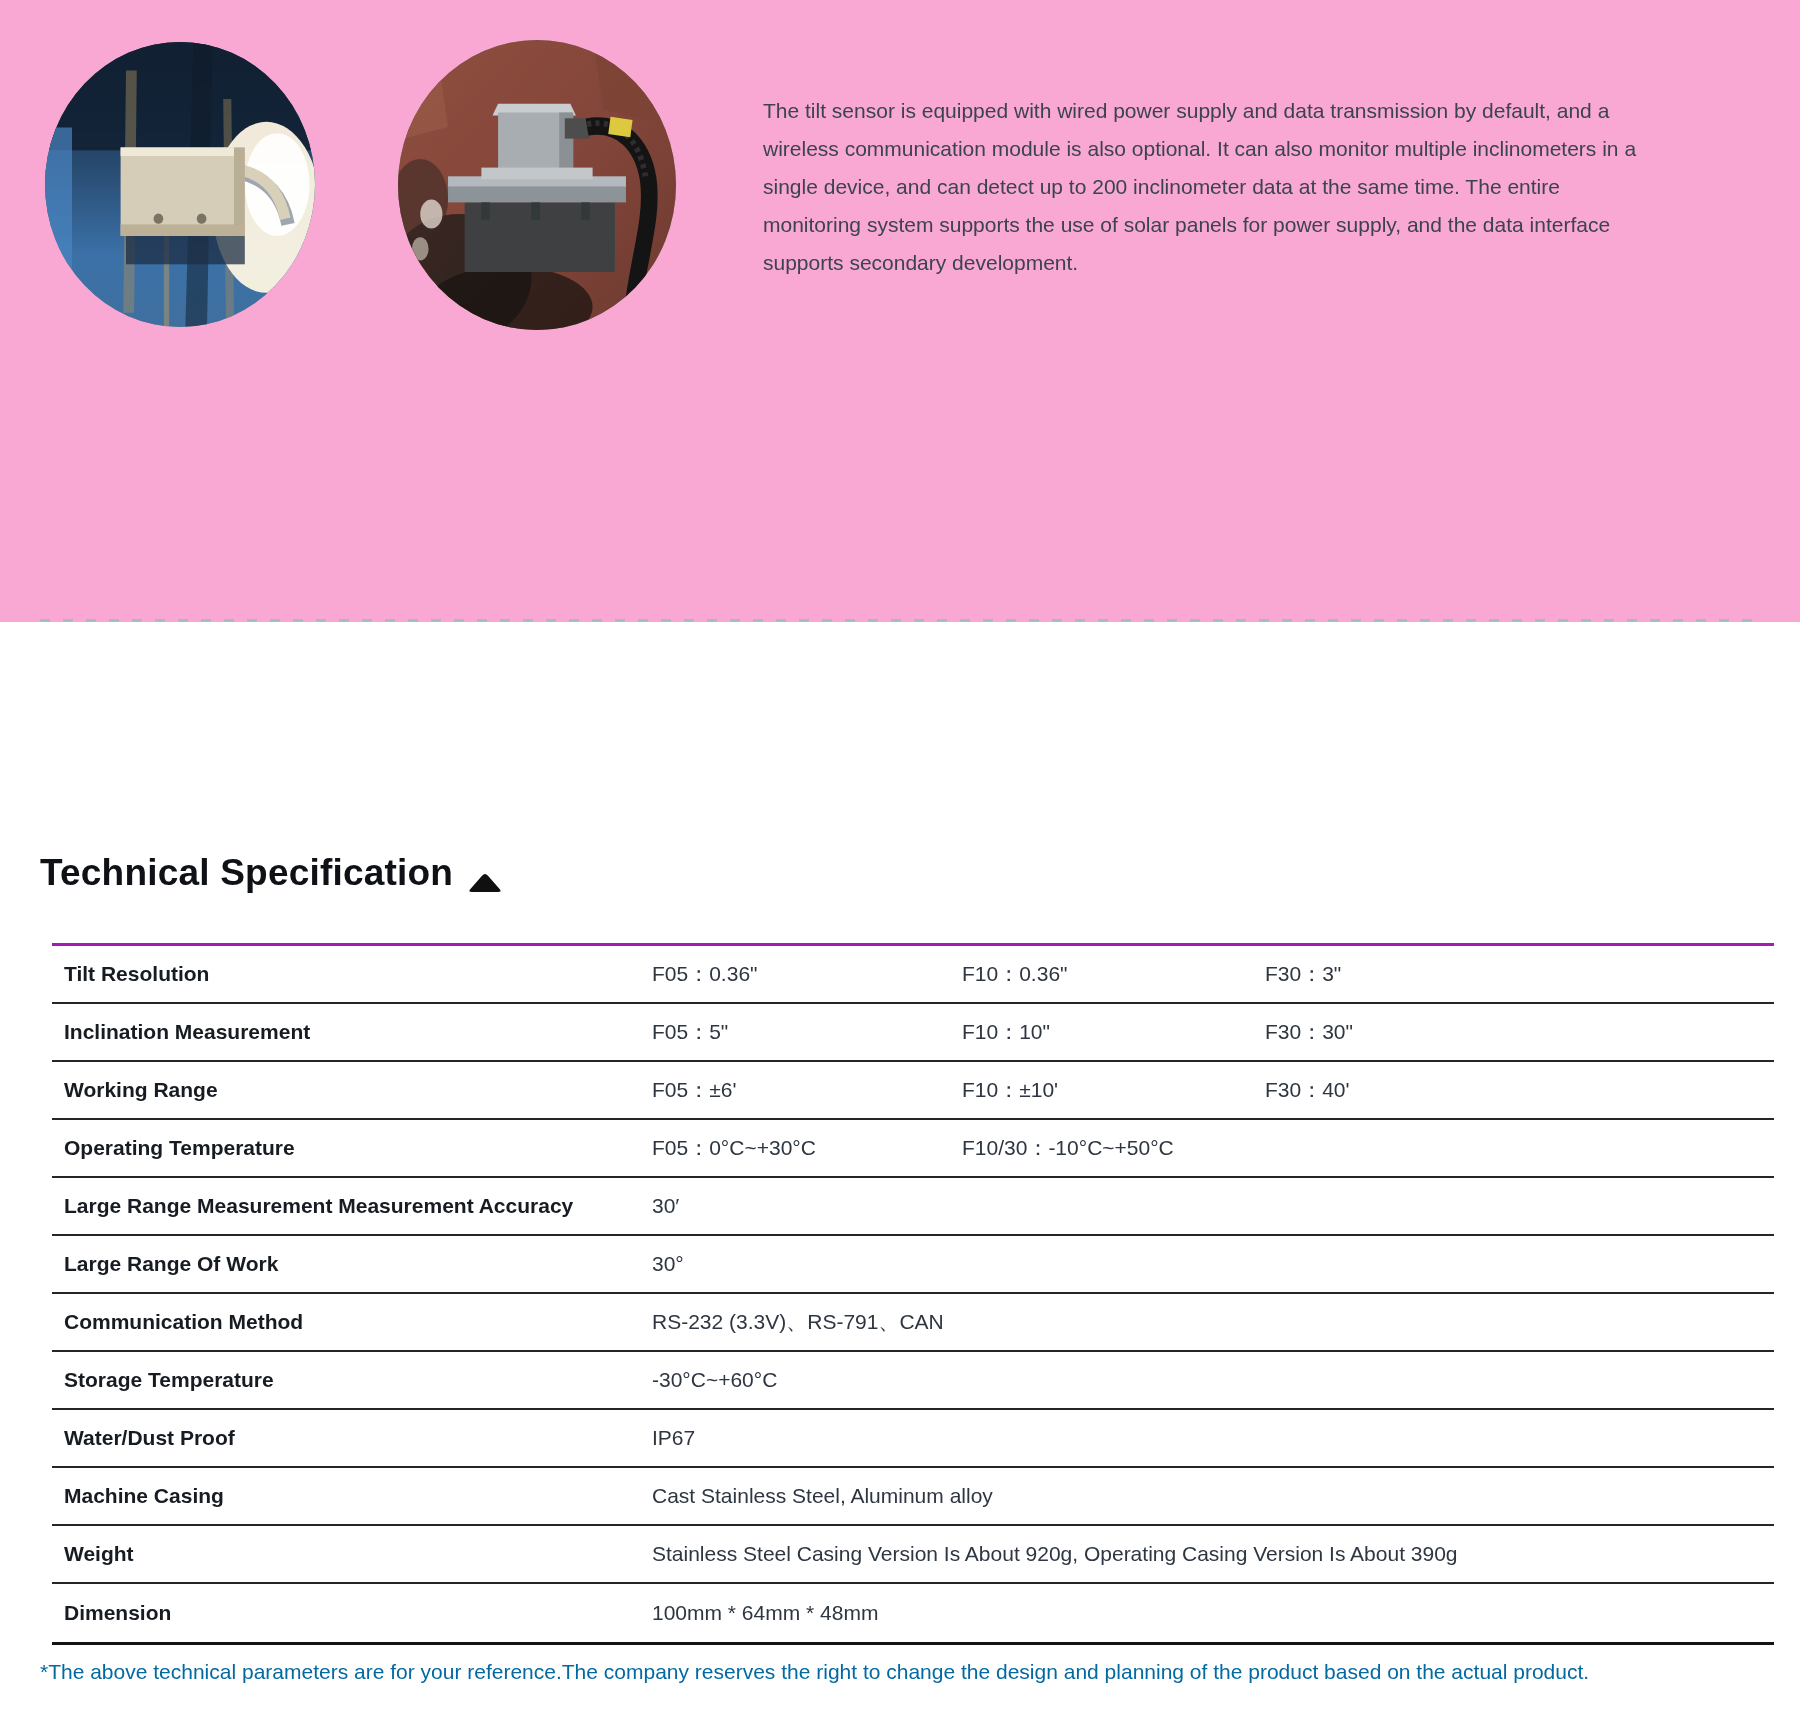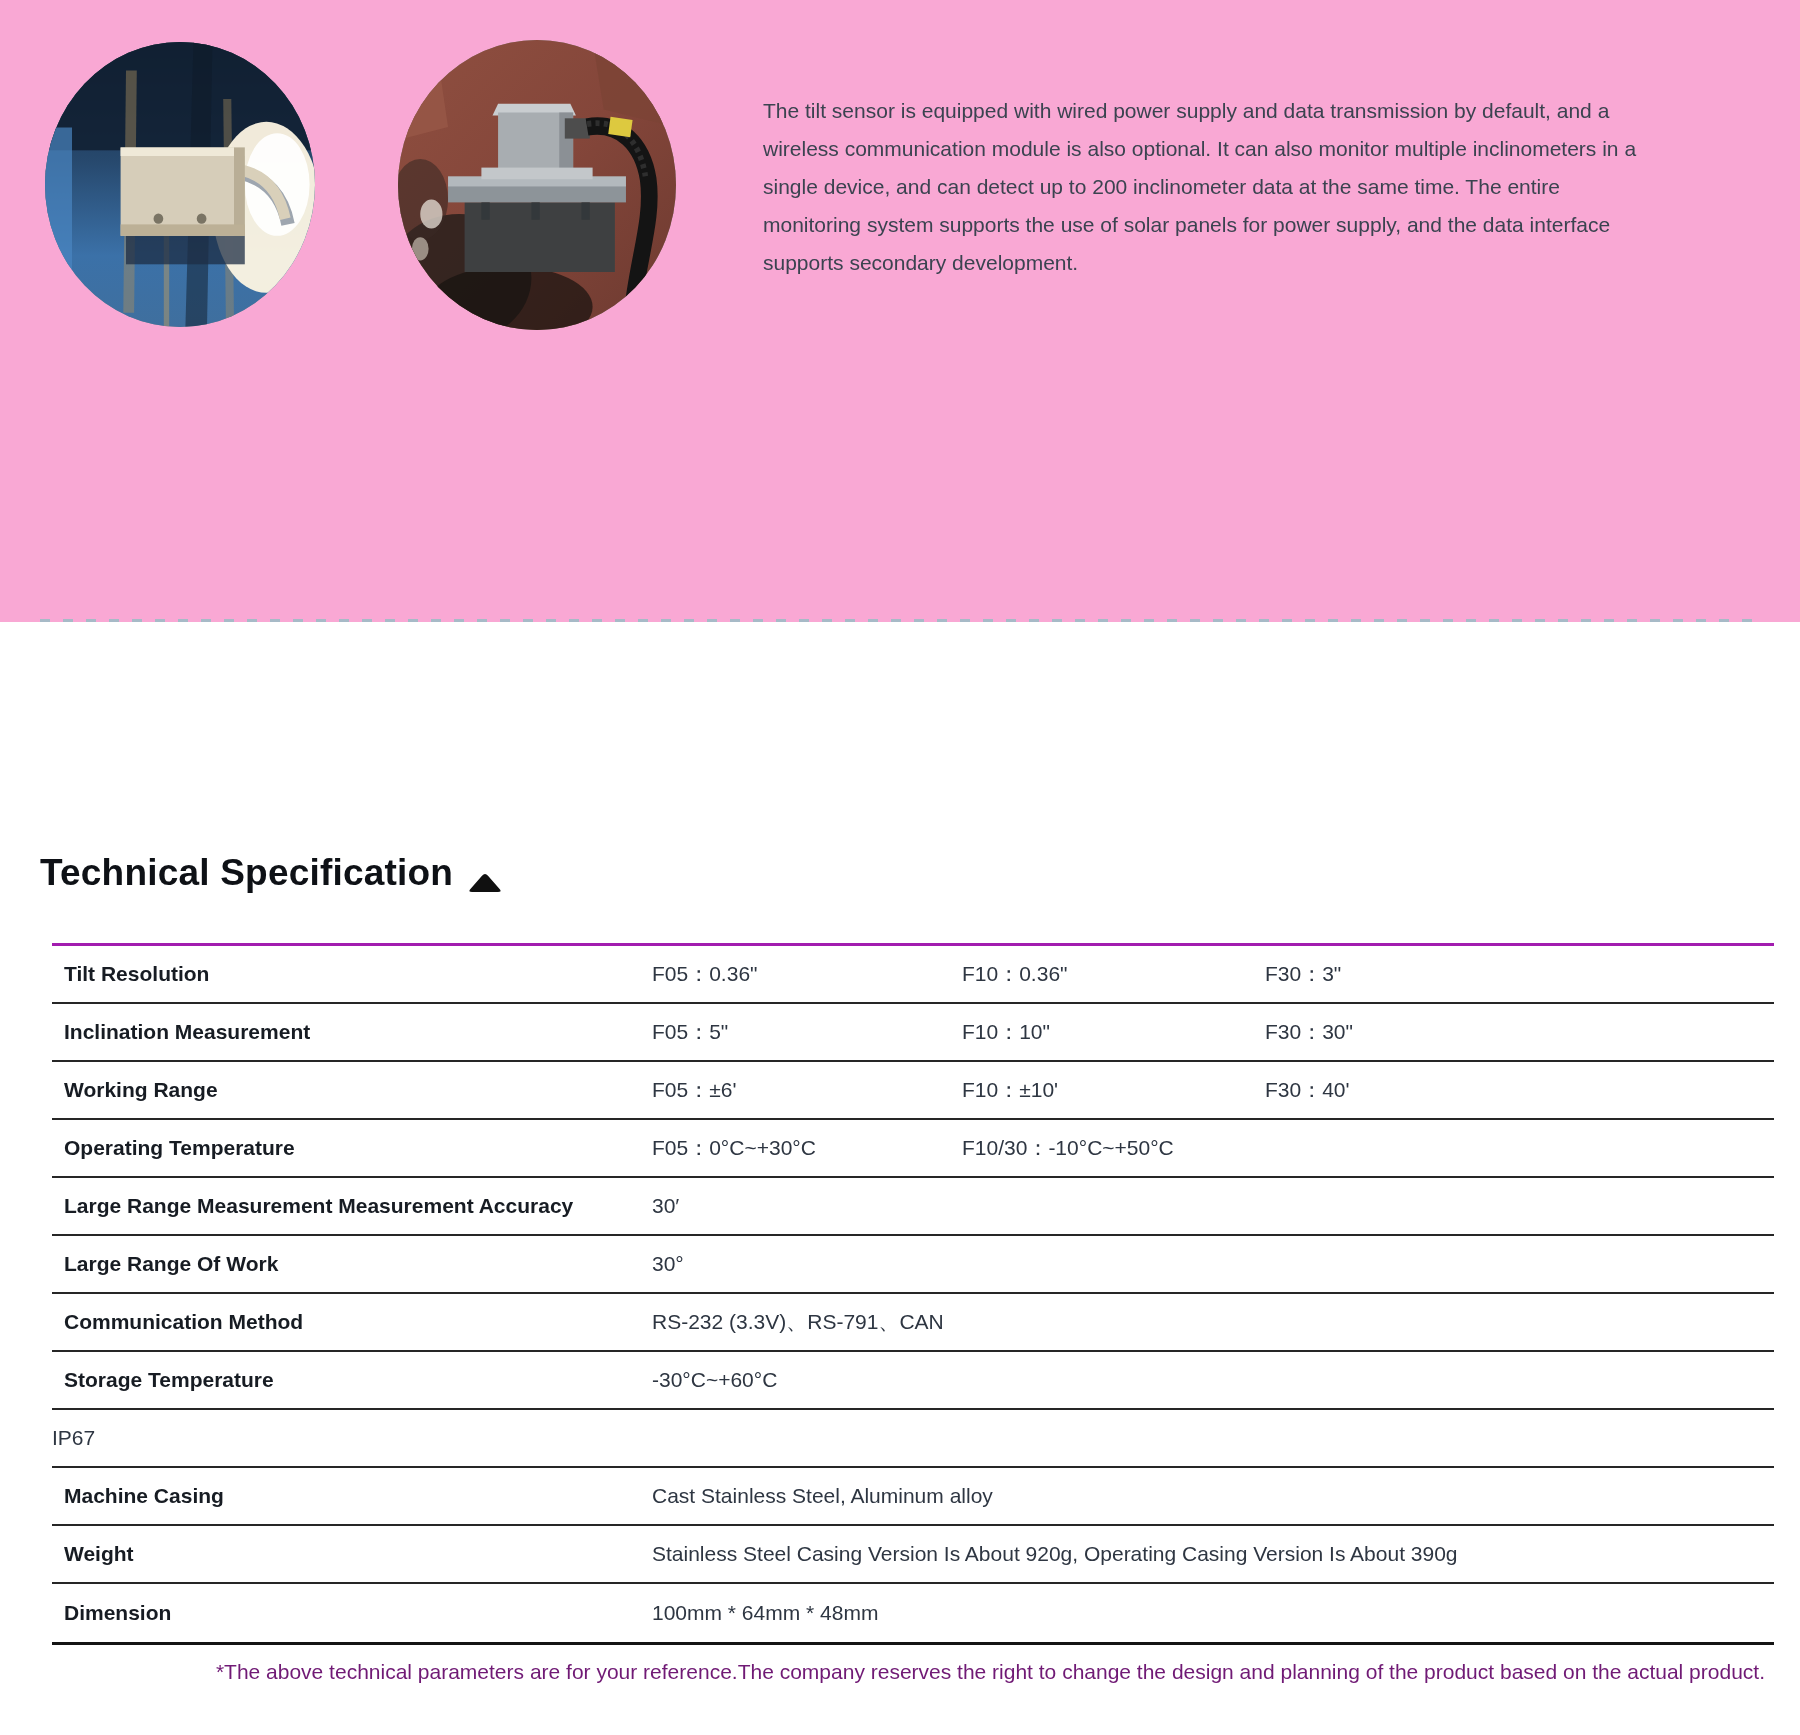--- a/index.html
+++ b/index.html
@@ -66,23 +66,22 @@
     white-space:nowrap;
   }
   .spec-val {
     font-size:21px; font-weight:400; color:#2e3642;
     white-space:nowrap;
   }
 
   
   .footnote {
     position:absolute; left:40px; top:1660px; width:1725px;
-    font-size:21px; color:#701a75;
+    font-size:21px; color:#0369a1;
     white-space:nowrap;
-    text-align:right;
   }
 </style>
 </head>
 <body>
 
 <div class="hero">
 
   <div class="photo photo-1">
     <svg viewBox="0 0 100 100" preserveAspectRatio="none">
       <defs>
@@ -213,20 +212,21 @@
   </div>
 
   <div class="spec-row">
     <div class="spec-label">Storage Temperature</div>
     <div class="spec-val">-30°C~+60°C</div>
     <div class="spec-val"></div>
     <div class="spec-val"></div>
   </div>
 
   <div class="spec-row">
+    <div class="spec-label">Water/Dust Proof</div>
     <div class="spec-val">IP67</div>
     <div class="spec-val"></div>
     <div class="spec-val"></div>
   </div>
 
   <div class="spec-row">
     <div class="spec-label">Machine Casing</div>
     <div class="spec-val">Cast Stainless Steel, Aluminum alloy</div>
     <div class="spec-val"></div>
     <div class="spec-val"></div>

